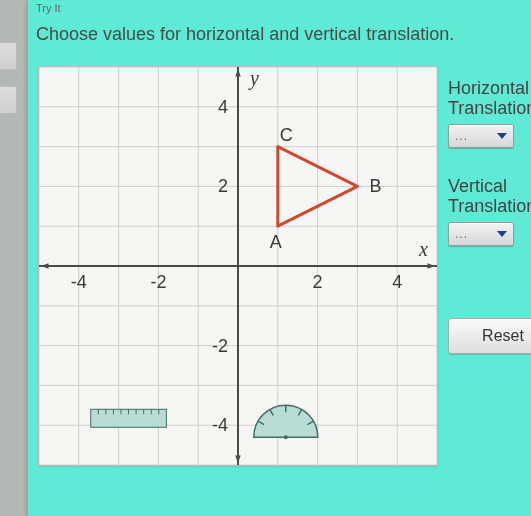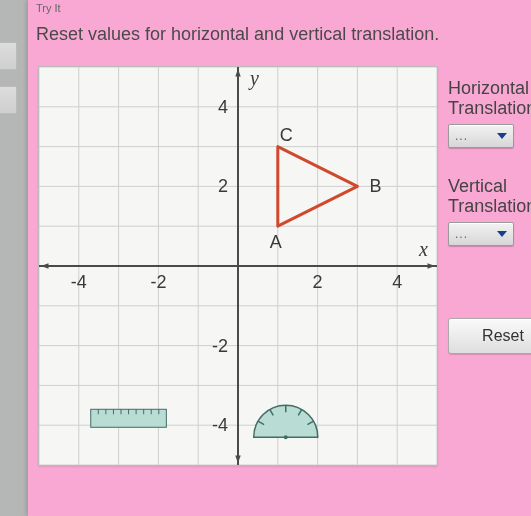--- a/index.html
+++ b/index.html
@@ -10,21 +10,21 @@
     background: #b5b6b6;
     font-family: Arial, sans-serif;
     overflow: hidden;
   }
   .page {
     position: absolute;
     left: 28px;
     top: 0;
     width: 503px;
     height: 516px;
-    background: #f9a8d4;
+    background: #5eead4;
     box-shadow: -2px 0 4px rgba(0,0,0,.15);
   }
   .crumb {
     position: absolute;
     top: 2px;
     left: 8px;
     font-size: 11px;
     color: #666;
   }
   .instruction {
@@ -138,21 +138,21 @@
 </head>
 <body>
 
 <div class="left-tab"></div>
 <div class="left-tab2"></div>
 
 <div class="page">
 
   <div class="crumb">Try It</div>
 
-  <div class="instruction">Reset values for horizontal and vertical translation.</div>
+  <div class="instruction">Choose values for horizontal and vertical translation.</div>
 
   <div class="graph-wrap">
     <svg id="graph-svg" width="398" height="398" viewBox="0 0 398 398">
         <line x1="0" y1="0" x2="0" y2="398" stroke="#cfcfce" stroke-width="1"></line>
         <line x1="39.800000000000004" y1="0" x2="39.800000000000004" y2="398" stroke="#cfcfce" stroke-width="1"></line>
         <line x1="79.60000000000001" y1="0" x2="79.60000000000001" y2="398" stroke="#cfcfce" stroke-width="1"></line>
         <line x1="119.39999999999999" y1="0" x2="119.39999999999999" y2="398" stroke="#cfcfce" stroke-width="1"></line>
         <line x1="159.20000000000002" y1="0" x2="159.20000000000002" y2="398" stroke="#cfcfce" stroke-width="1"></line>
         <line x1="199" y1="0" x2="199" y2="398" stroke="#cfcfce" stroke-width="1"></line>
         <line x1="238.79999999999998" y1="0" x2="238.79999999999998" y2="398" stroke="#cfcfce" stroke-width="1"></line>

